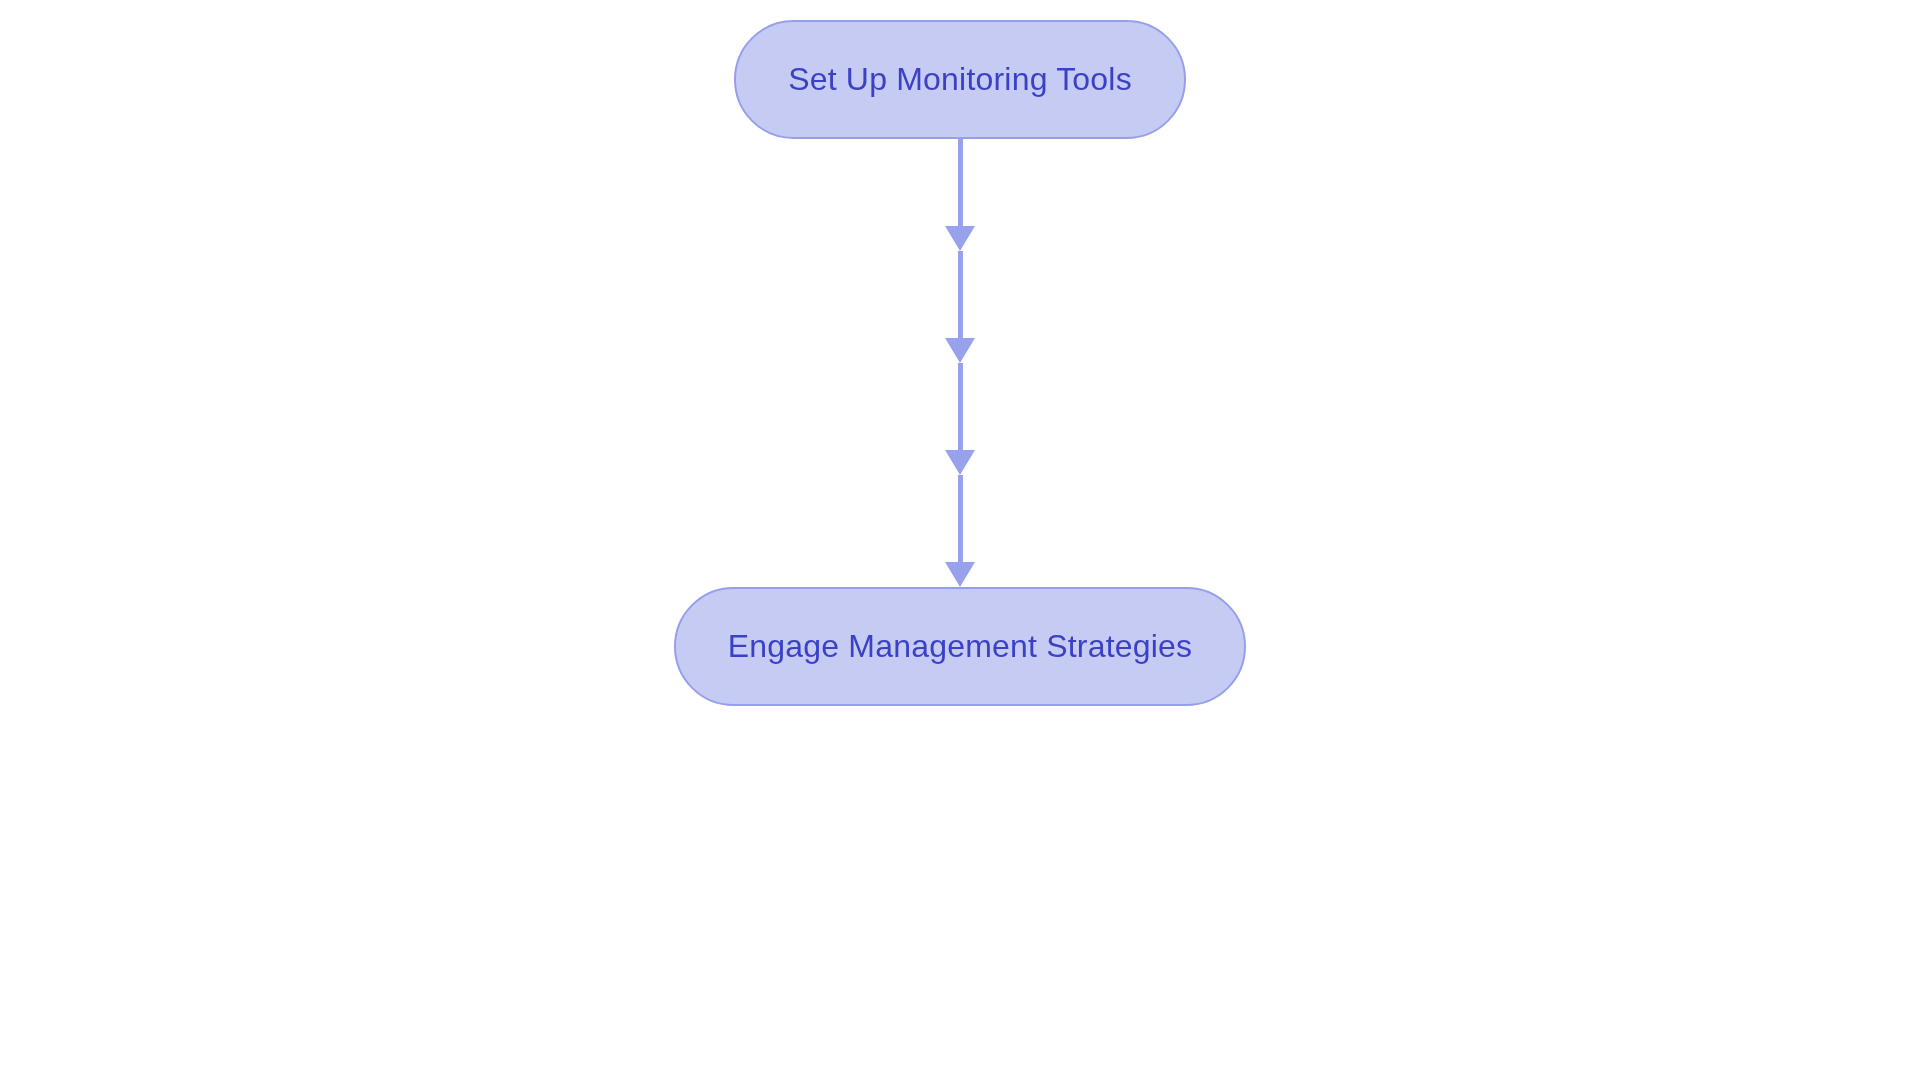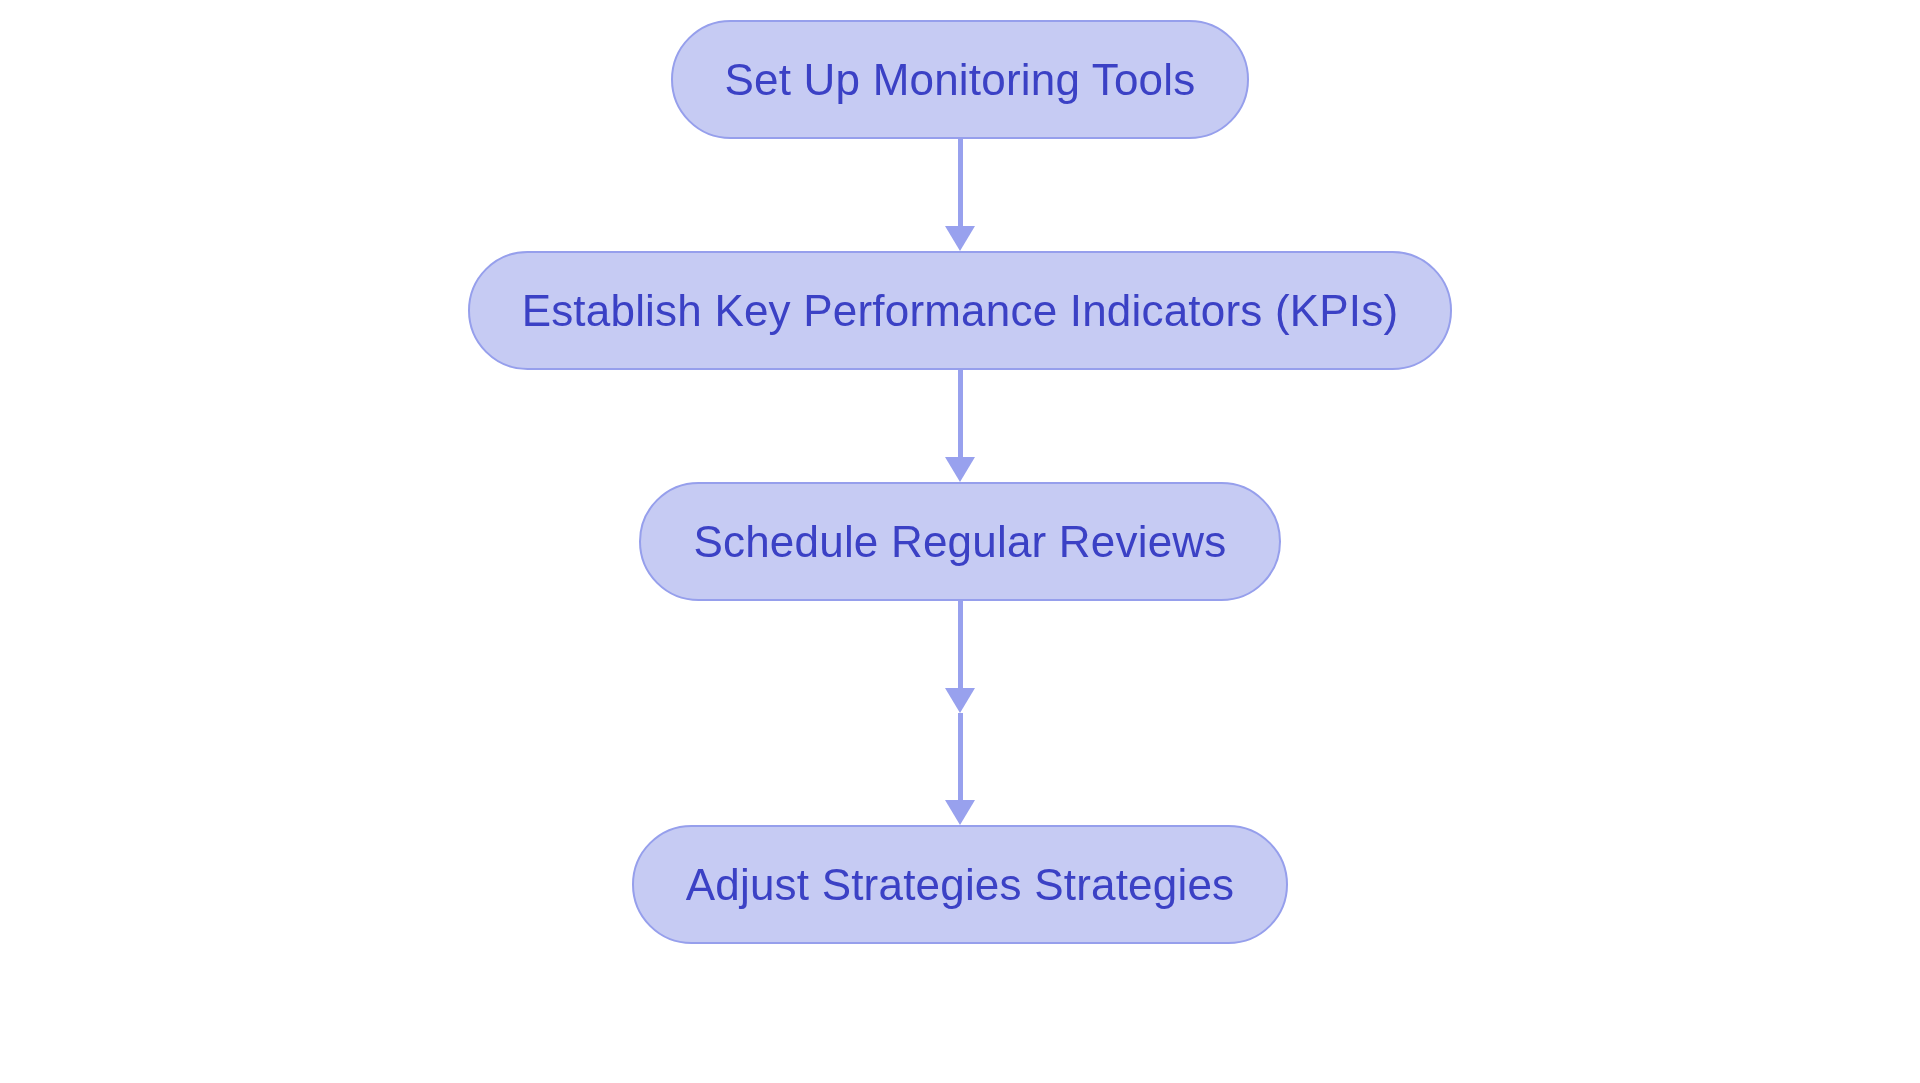--- a/index.html
+++ b/index.html
@@ -33,21 +33,21 @@
     padding: 0 52px;
     border-radius: 60px;
     background: var(--node-fill);
     border: 2px solid var(--node-border);
     display: flex;
     align-items: center;
     justify-content: center;
     flex: 0 0 auto;
   }
   .node-label {
-    font-size: 44px;
+    font-size: 32px;
     font-weight: 400;
     color: var(--node-text);
     white-space: nowrap;
     letter-spacing: 0.2px;
   }
   .connector {
     height: 112px;
     display: flex;
     flex-direction: column;
     align-items: center;
@@ -75,41 +75,35 @@
 
   <div class="node">
     <span class="node-label">Set Up Monitoring Tools</span>
   </div>
 
   <div class="connector">
     <div class="arrow-shaft"></div>
     <div class="arrow-head"></div>
   </div>
 
-  <div class="node">
-    <span class="node-label">Establish Key Performance Indicators (KPIs)</span>
-  </div>
 
   <div class="connector">
     <div class="arrow-shaft"></div>
     <div class="arrow-head"></div>
   </div>
 
-  <div class="node">
-    <span class="node-label">Schedule Regular Reviews</span>
-  </div>
 
   <div class="connector">
     <div class="arrow-shaft"></div>
     <div class="arrow-head"></div>
   </div>
 
 
   <div class="connector">
     <div class="arrow-shaft"></div>
     <div class="arrow-head"></div>
   </div>
 
   <div class="node">
-    <span class="node-label">Adjust Strategies Strategies</span>
+    <span class="node-label">Engage Management Strategies</span>
   </div>
 
 </div>
 
 </body></html>

